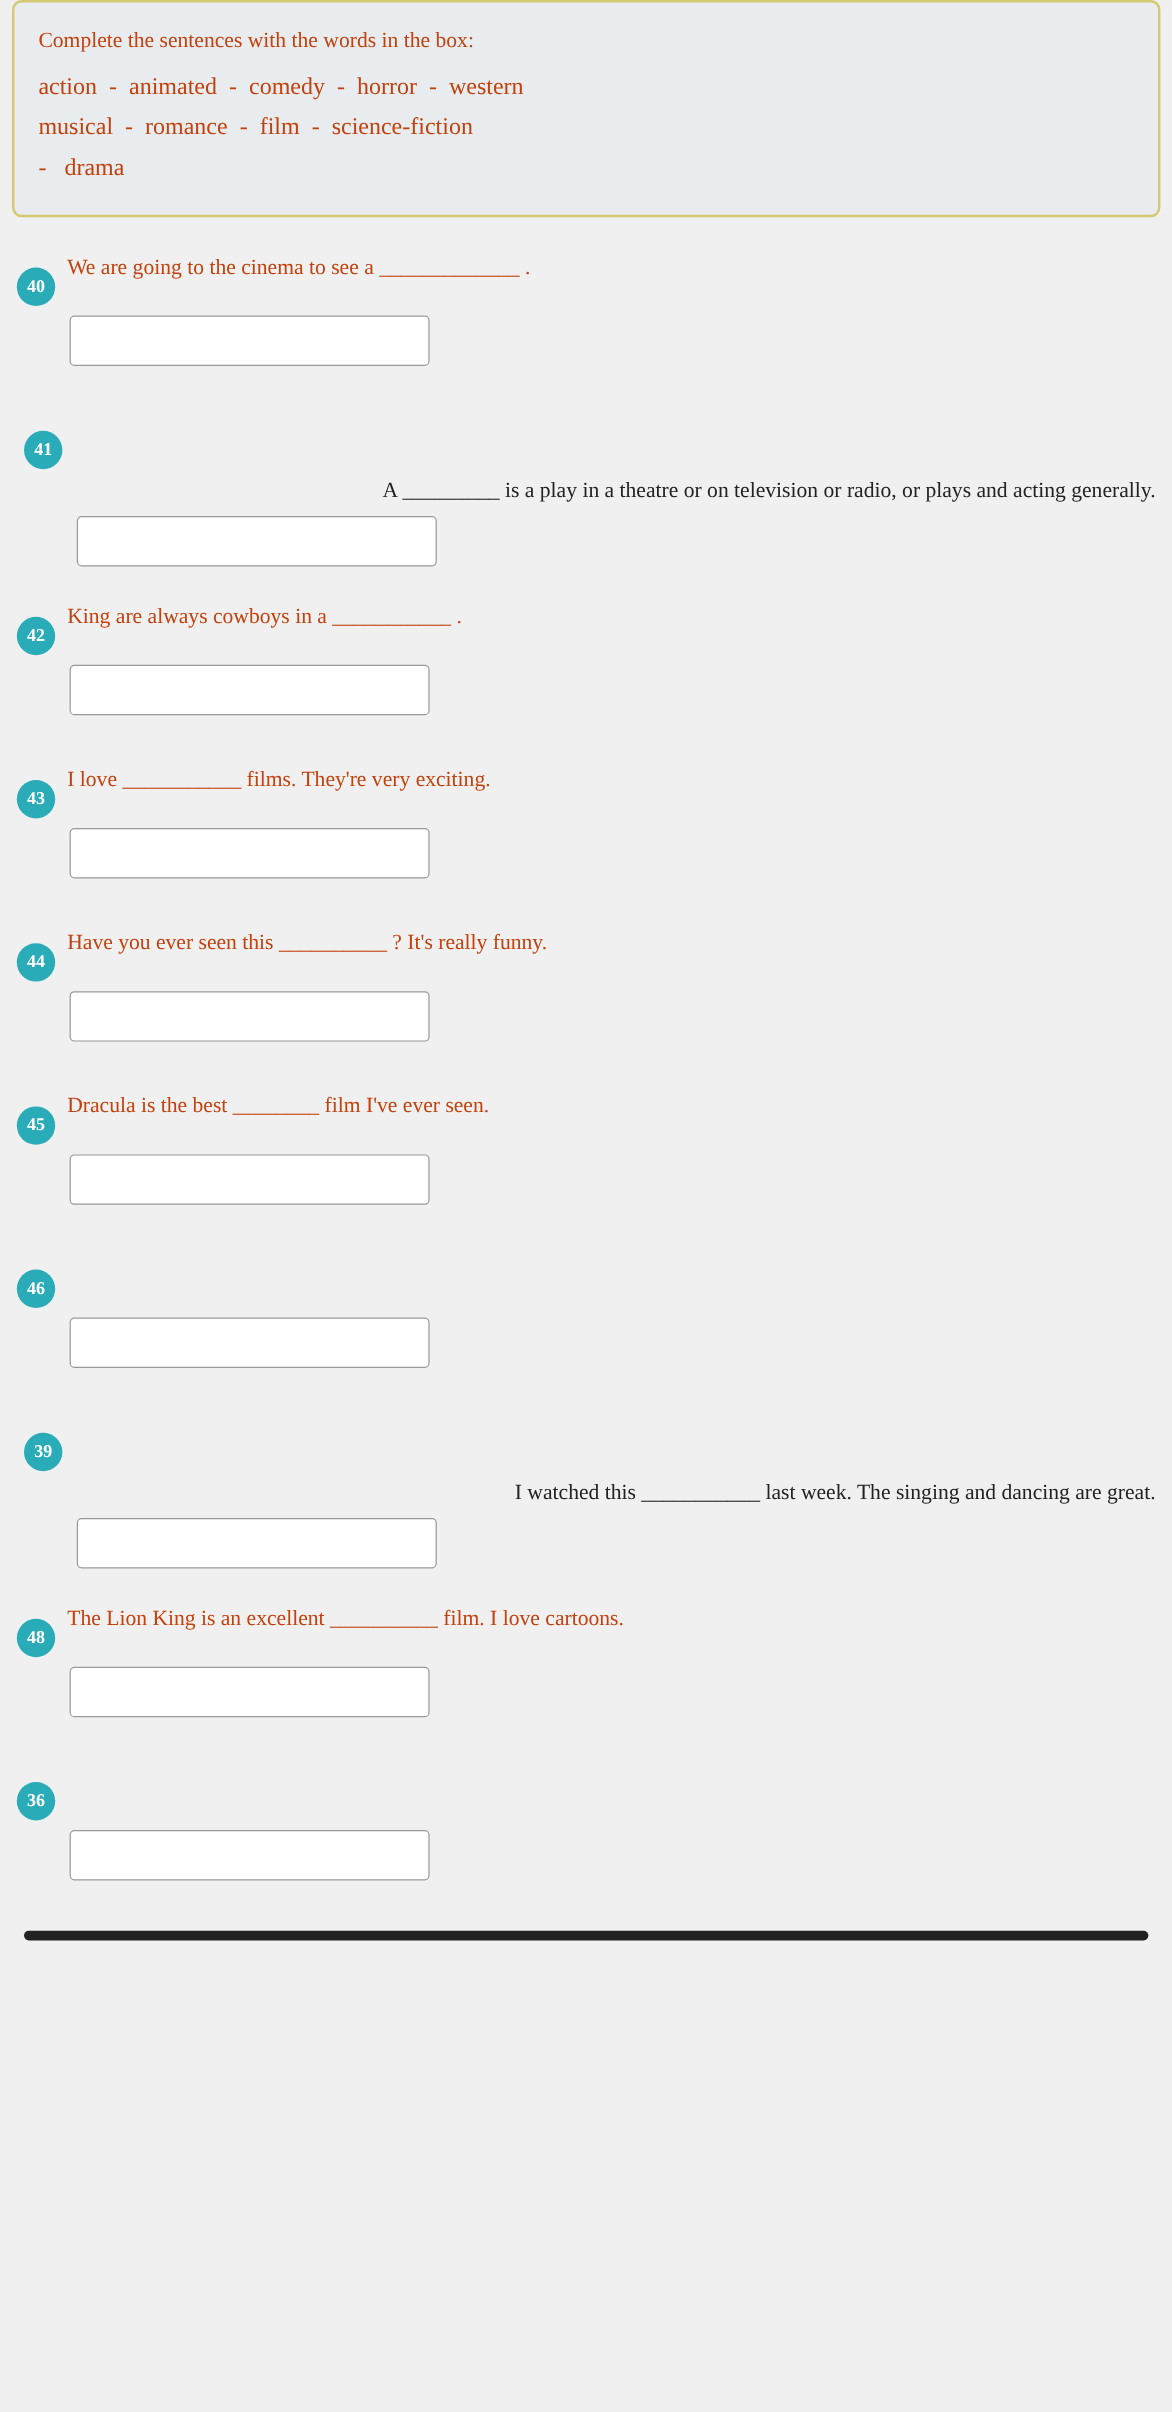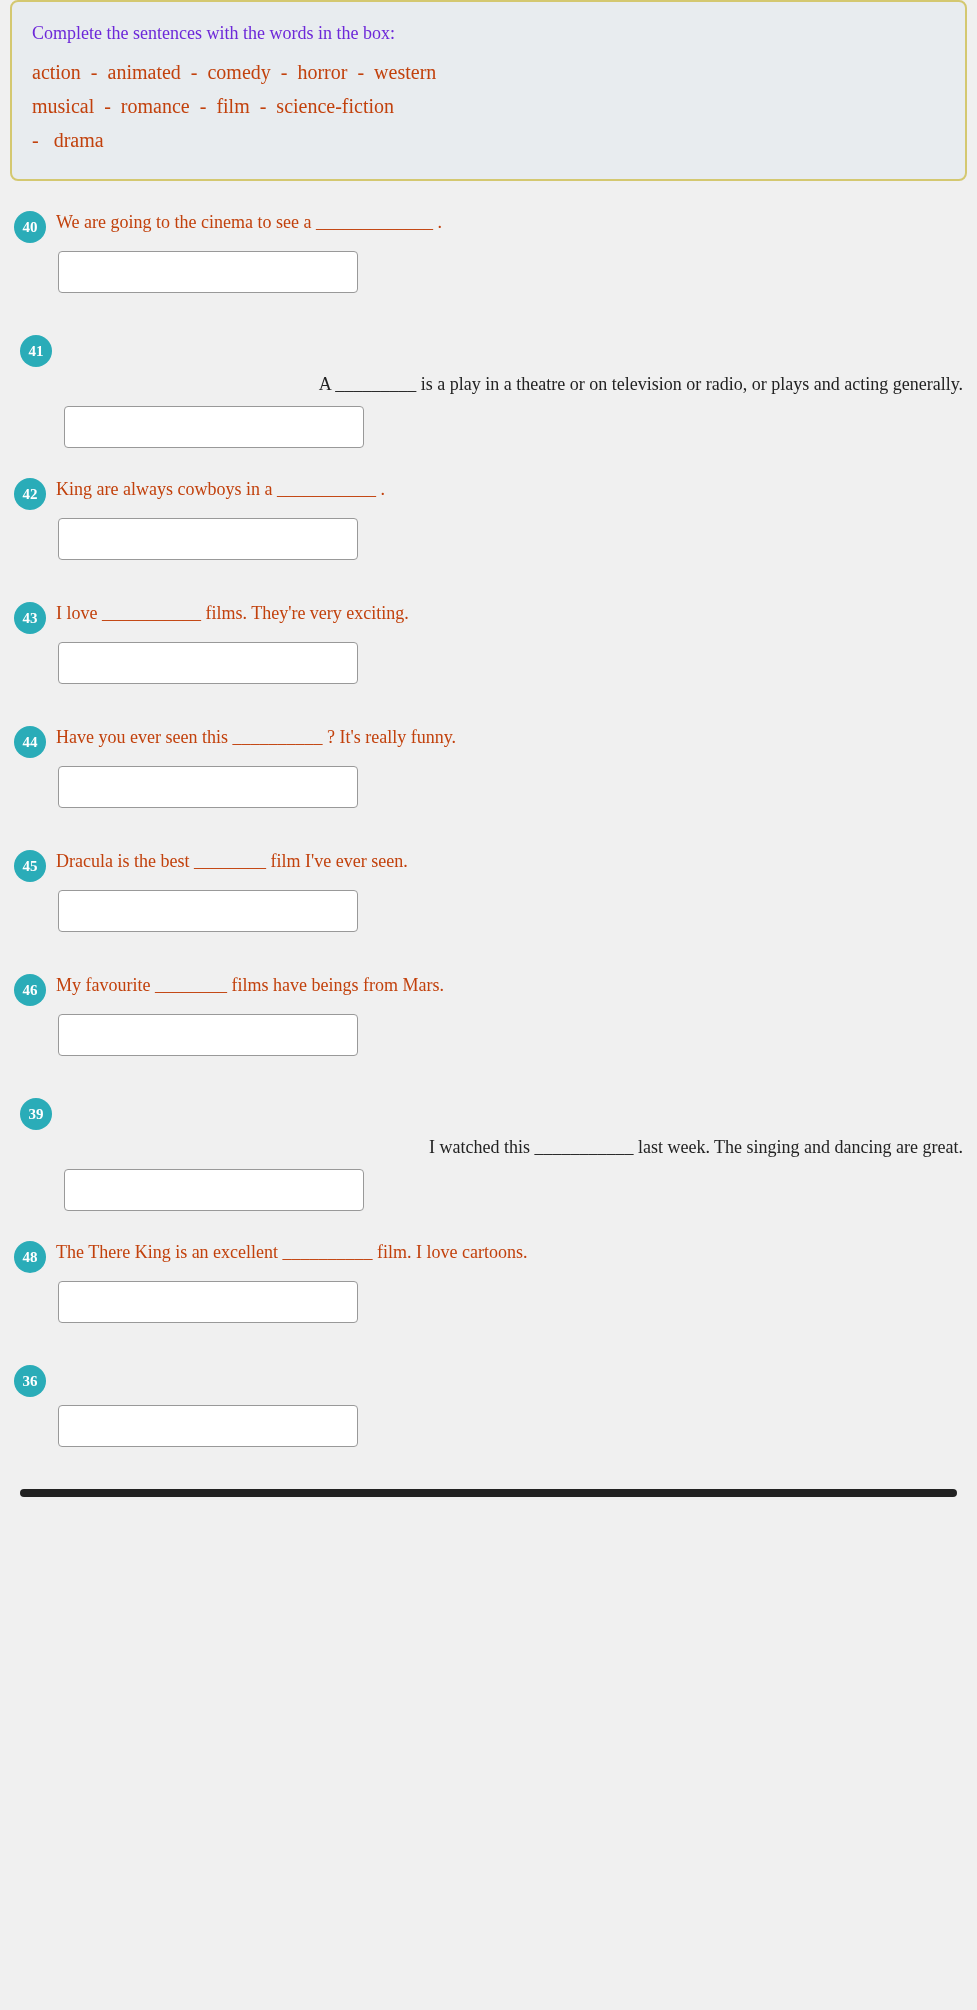--- a/index.html
+++ b/index.html
@@ -19,21 +19,21 @@
     .word-box {
       background-color: #e8ecef;
       border: 2px solid #d4c870;
       border-radius: 8px;
       padding: 18px 20px 22px 20px;
       margin: 0 10px 20px 10px;
     }
 
     .word-box-title {
       font-size: 18px;
-      color: #6d28d9;
+      color: #c2410c;
       margin-bottom: 8px;
       line-height: 1.5;
     }
 
     .word-box-words {
       font-size: 20px;
       color: #c2410c;
       line-height: 1.7;
     }
 
@@ -53,21 +53,21 @@
       border-radius: 50%;
       width: 32px;
       height: 32px;
       display: flex;
       align-items: center;
       justify-content: center;
       font-size: 15px;
       font-weight: bold;
       flex-shrink: 0;
       margin-right: 10px;
-      margin-top: 2px;
+      margin-top: 14px;
     }
 
     .question-text {
       font-size: 18px;
       color: #c2410c;
       line-height: 1.5;
       flex: 1;
     }
 
     .answer-input {
@@ -163,37 +163,36 @@
   <div class="question-row">
     <div class="question-number">45</div>
     <div class="question-text">Dracula is the best ________ film I've ever seen.</div>
   </div>
   <input class="answer-input" type="text" style="">
 </div>
 
 <div class="question-container">
   <div class="question-row">
     <div class="question-number">46</div>
-    <div class="question-text">My favourite ________ films have beings from Mars.</div>
   </div>
   <input class="answer-input" type="text" style="">
 </div>
 
 <div class="multiline-question">
   <div class="question-row">
     <div class="question-number">39</div>
   </div>
   <div class="question-body">I watched this ___________ last week. The singing and dancing are great.</div>
   <input class="answer-input" type="text" style="">
 </div>
 
 <div class="question-container">
   <div class="question-row">
     <div class="question-number">48</div>
-    <div class="question-text">The There King is an excellent __________ film. I love cartoons.</div>
+    <div class="question-text">The Lion King is an excellent __________ film. I love cartoons.</div>
   </div>
   <input class="answer-input" type="text" style="">
 </div>
 
 <div class="question-container">
   <div class="question-row">
     <div class="question-number">36</div>
   </div>
   <input class="answer-input" type="text" style="">
 </div>

